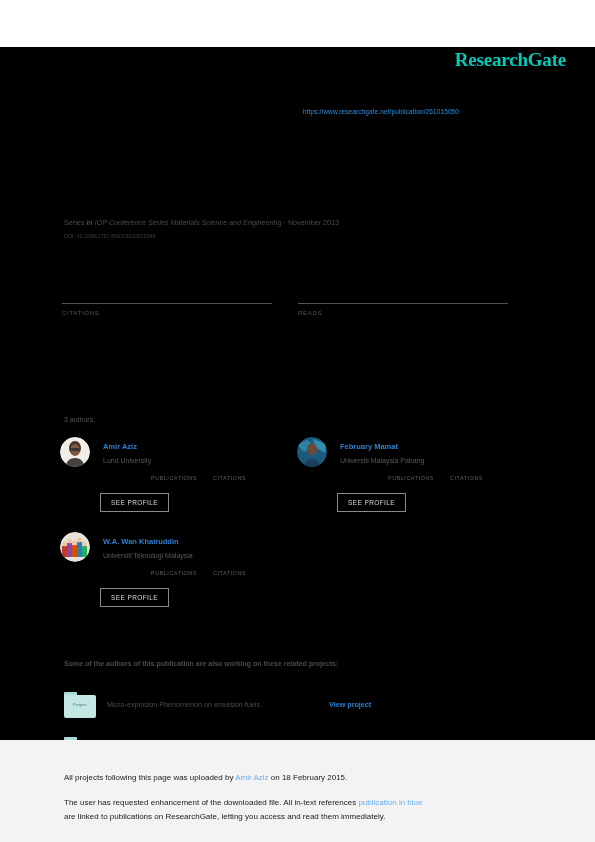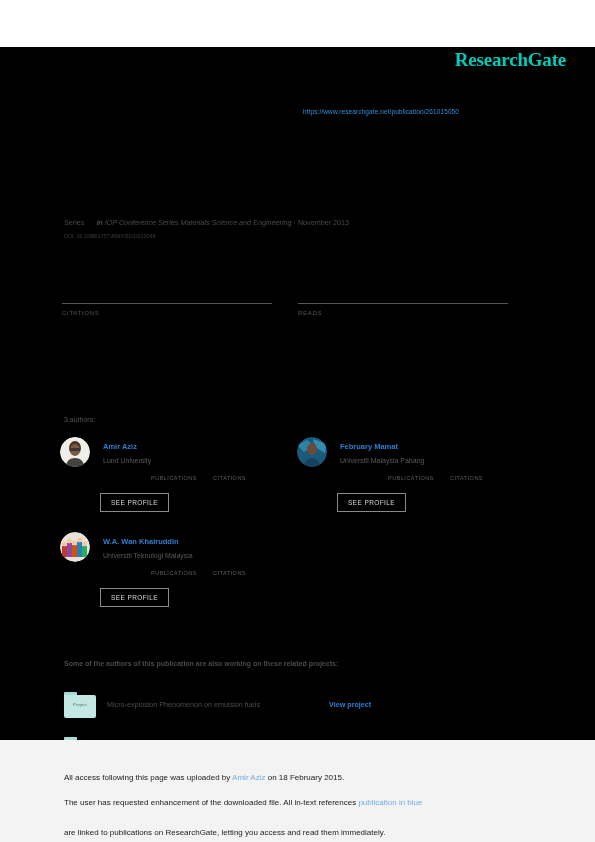--- a/index.html
+++ b/index.html
@@ -65,21 +65,21 @@
   
   .article-meta {
     position: absolute;
     left: 64px;
     top: 171px;
     font-size: 7.2px;
     color: #4a4a4a;
     white-space: nowrap;
   }
   .article-meta .lbl { color: #4a4a4a; }
-  .article-meta .in { font-style: italic; font-weight: bold; margin-left: 10px; }
+  .article-meta .in { font-style: italic; font-weight: bold; }
   .article-meta .src { font-style: italic; }
   .article-doi {
     position: absolute;
     left: 64px;
     top: 186px;
     font-size: 5.4px;
     color: #3d3d3d;
     white-space: nowrap;
   }
 
@@ -272,21 +272,21 @@
   }
   .footer .line {
     position: absolute;
     left: 64px;
     font-size: 8px;
     line-height: 13px;
     white-space: nowrap;
   }
   .footer .l0 { top: 31px; }
   .footer .l1 { top: 56px; }
-  .footer .l2 { top: 70px; margin-top: 16px; }
+  .footer .l2 { top: 70px; }
   .footer a, .footer .lnk {
     color: #6aaeea;
     text-decoration: none;
   }
 </style>
 </head>
 <body>
 
 <div class="top-strip"></div>
 
@@ -422,19 +422,19 @@
       <div class="ptext">Project</div>
     </div>
     <div class="ptitle">Future fuel additives for CI and SI Engines</div>
     <div class="plink">View project</div>
   </div>
 
 </div>
 
 <div class="footer">
   <div class="line l0">
-    <span>All access following this page was uploaded by </span><span class="lnk">Amir Aziz</span><span> on 18 February 2015.</span>
+    <span>All projects following this page was uploaded by </span><span class="lnk">Amir Aziz</span><span> on 18 February 2015.</span>
   </div>
   <div class="line l1">
     <span>The user has requested enhancement of the downloaded file. All in-text references </span><span class="lnk">publication in blue</span>
   </div>
   <div class="line l2">are linked to publications on ResearchGate, letting you access and read them immediately.</div>
 </div>
 
 </body></html>

